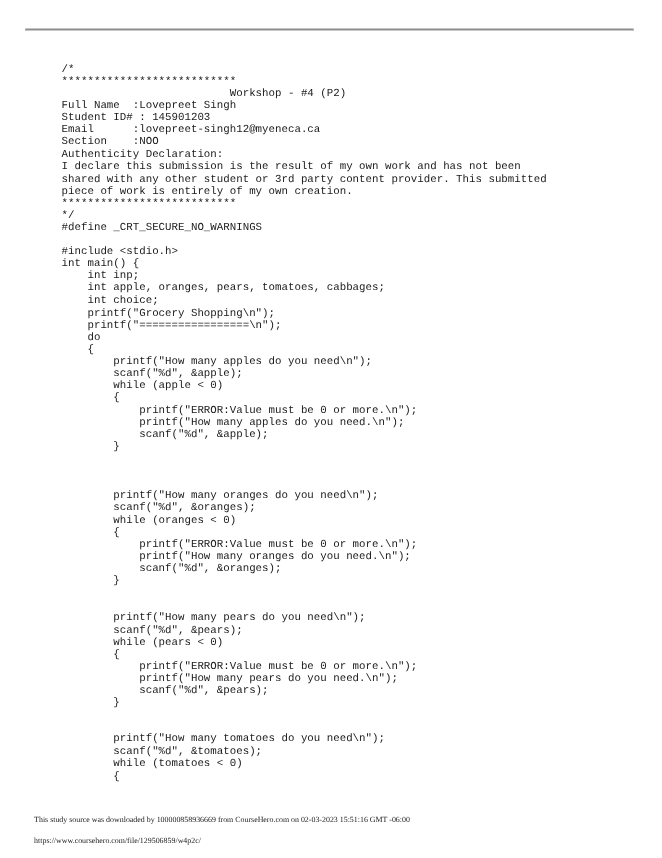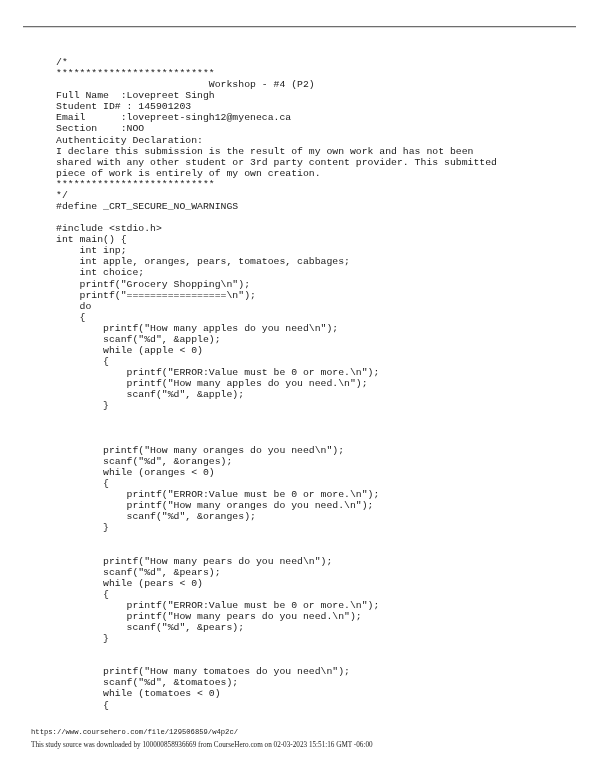--- a/index.html
+++ b/index.html
@@ -16,22 +16,22 @@
       color: #1a1a1a; white-space: pre;
     }
     .code-line { display: block; height: 11.09px; }
     .footer-note {
       position: absolute; left: 31px; top: 741px;
       font-family: "Liberation Serif", "DejaVu Serif", serif;
       font-size: 7.2px; color: #222;
       white-space: nowrap;
     }
     .footer-url {
-      position: absolute; left: 31px; top: 728px;
-      font-family: Liberation Mono, monospace;
+      position: absolute; left: 31px; top: 760px;
+      font-family: Liberation Serif, serif;
       font-size: 7.2px; color: #222;
       white-space: nowrap;
     }
   </style>
 </head>
 <body>
 
 <div class="top-rule"></div>
 
 <pre class="code" id="code-block"><span class="code-line">/*</span><span class="code-line">***************************</span><span class="code-line">                          Workshop - #4 (P2)</span><span class="code-line">Full Name  :Lovepreet Singh</span><span class="code-line">Student ID# : 145901203</span><span class="code-line">Email      :lovepreet-singh12@myeneca.ca</span><span class="code-line">Section    :NOO</span><span class="code-line">Authenticity Declaration:</span><span class="code-line">I declare this submission is the result of my own work and has not been</span><span class="code-line">shared with any other student or 3rd party content provider. This submitted</span><span class="code-line">piece of work is entirely of my own creation.</span><span class="code-line">***************************</span><span class="code-line">*/</span><span class="code-line">#define _CRT_SECURE_NO_WARNINGS</span><span class="code-line"></span><span class="code-line">#include &lt;stdio.h&gt;</span><span class="code-line">int main() {</span><span class="code-line">    int inp;</span><span class="code-line">    int apple, oranges, pears, tomatoes, cabbages;</span><span class="code-line">    int choice;</span><span class="code-line">    printf("Grocery Shopping\n");</span><span class="code-line">    printf("=================\n");</span><span class="code-line">    do</span><span class="code-line">    {</span><span class="code-line">        printf("How many apples do you need\n");</span><span class="code-line">        scanf("%d", &amp;apple);</span><span class="code-line">        while (apple &lt; 0)</span><span class="code-line">        {</span><span class="code-line">            printf("ERROR:Value must be 0 or more.\n");</span><span class="code-line">            printf("How many apples do you need.\n");</span><span class="code-line">            scanf("%d", &amp;apple);</span><span class="code-line">        }</span><span class="code-line"></span><span class="code-line"></span><span class="code-line"></span><span class="code-line">        printf("How many oranges do you need\n");</span><span class="code-line">        scanf("%d", &amp;oranges);</span><span class="code-line">        while (oranges &lt; 0)</span><span class="code-line">        {</span><span class="code-line">            printf("ERROR:Value must be 0 or more.\n");</span><span class="code-line">            printf("How many oranges do you need.\n");</span><span class="code-line">            scanf("%d", &amp;oranges);</span><span class="code-line">        }</span><span class="code-line"></span><span class="code-line"></span><span class="code-line">        printf("How many pears do you need\n");</span><span class="code-line">        scanf("%d", &amp;pears);</span><span class="code-line">        while (pears &lt; 0)</span><span class="code-line">        {</span><span class="code-line">            printf("ERROR:Value must be 0 or more.\n");</span><span class="code-line">            printf("How many pears do you need.\n");</span><span class="code-line">            scanf("%d", &amp;pears);</span><span class="code-line">        }</span><span class="code-line"></span><span class="code-line"></span><span class="code-line">        printf("How many tomatoes do you need\n");</span><span class="code-line">        scanf("%d", &amp;tomatoes);</span><span class="code-line">        while (tomatoes &lt; 0)</span><span class="code-line">        {</span></pre>

